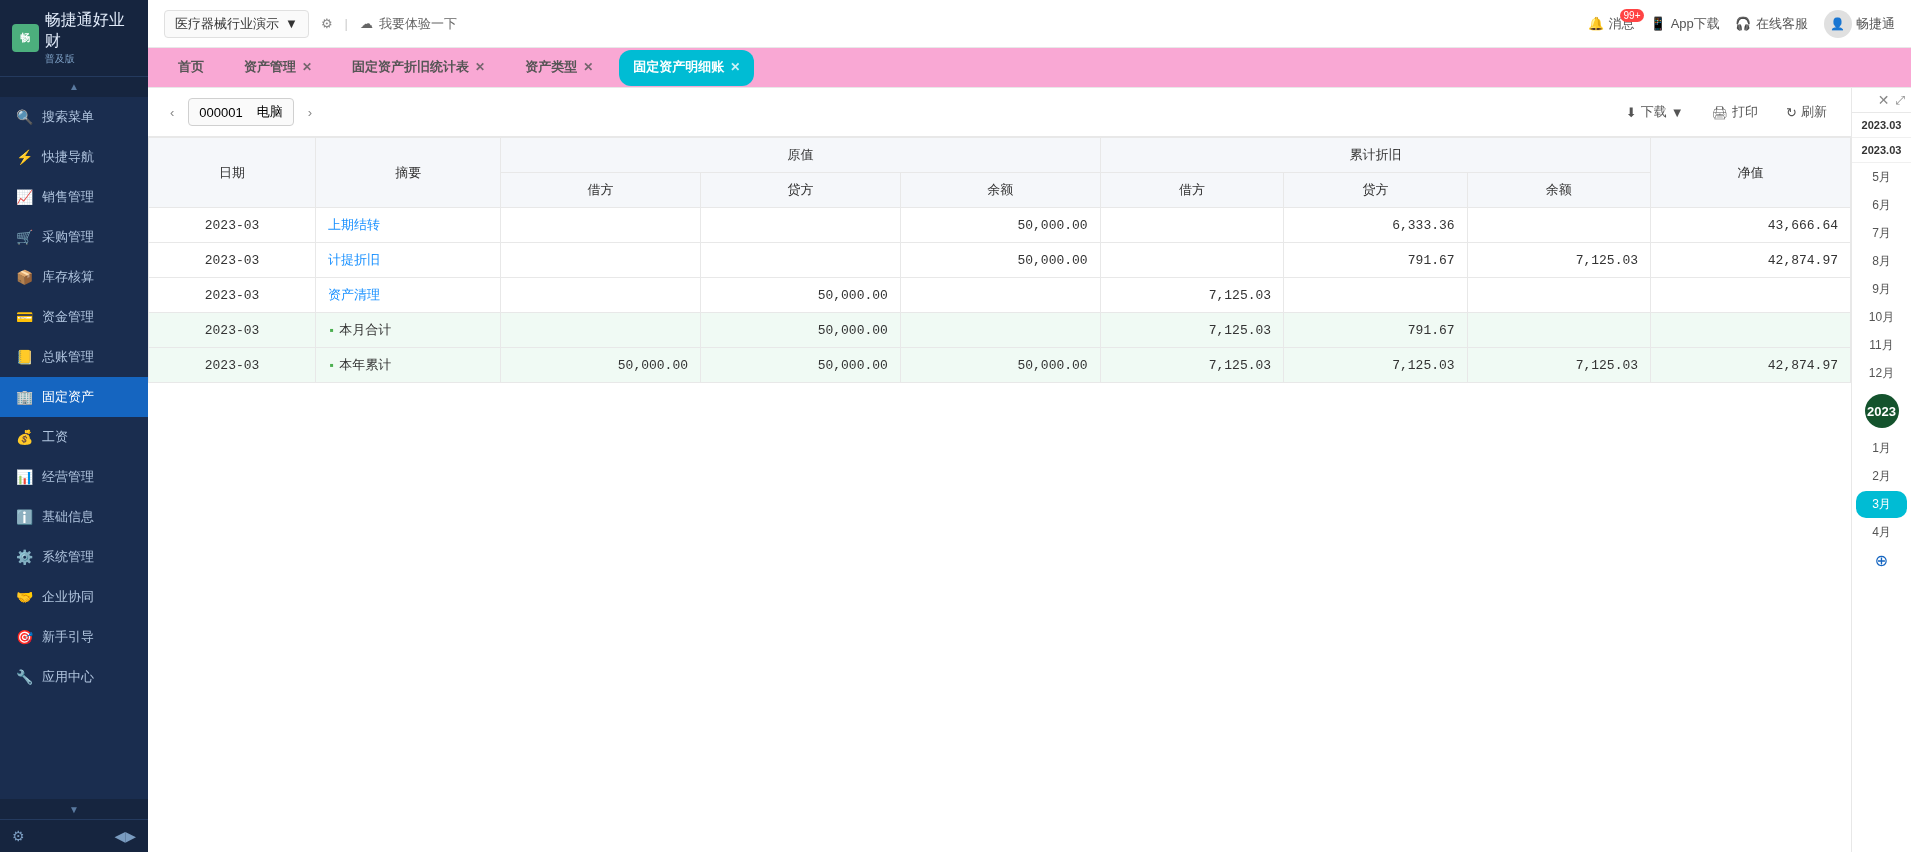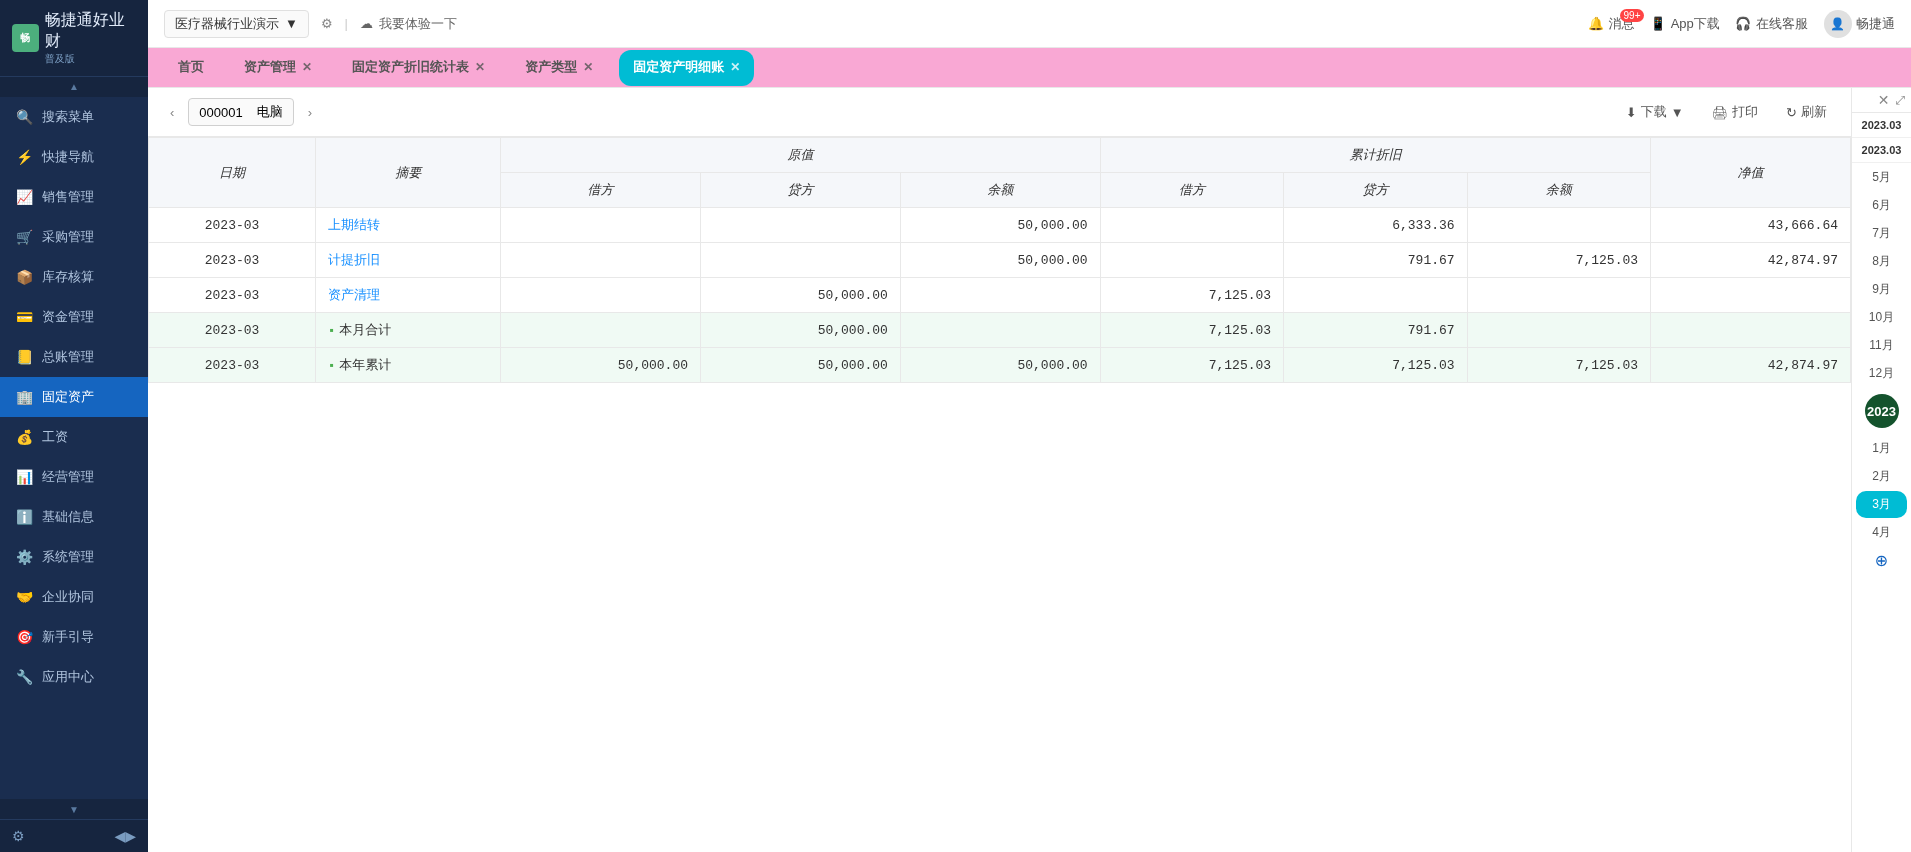--- a/index.html
+++ b/index.html
@@ -129,21 +129,21 @@
     .action-btn {
       display: flex; align-items: center; gap: 4px;
       color: #555; font-size: 13px; cursor: pointer;
       padding: 4px 8px; border-radius: 4px;
     }
 
     
     .table-container { flex: 1; overflow: auto; }
     table { width: 100%; border-collapse: collapse; font-size: 13px; }
     th, td { border: 1px solid #e8e8e8; padding: 8px 12px; }
-    th { background: #f5f7fa; color: #333; font-weight: 500; text-align: center; font-style: italic; }
+    th { background: #f5f7fa; color: #333; font-weight: 500; text-align: center; }
     td { color: #333; text-align: right; font-family: Liberation Mono, monospace; }
     td.text-left { text-align: left; }
     td.text-center { text-align: center; }
     .month-total td { background: #f0faf4; }
     .green-icon { color: #4caf50; margin-right: 4px; font-size: 12px; }
     .link-text { color: #1890ff; cursor: pointer; }
 
     
     .right-panel {
       width: 60px; background: #fff; border-left: 1px solid #e8e8e8;

